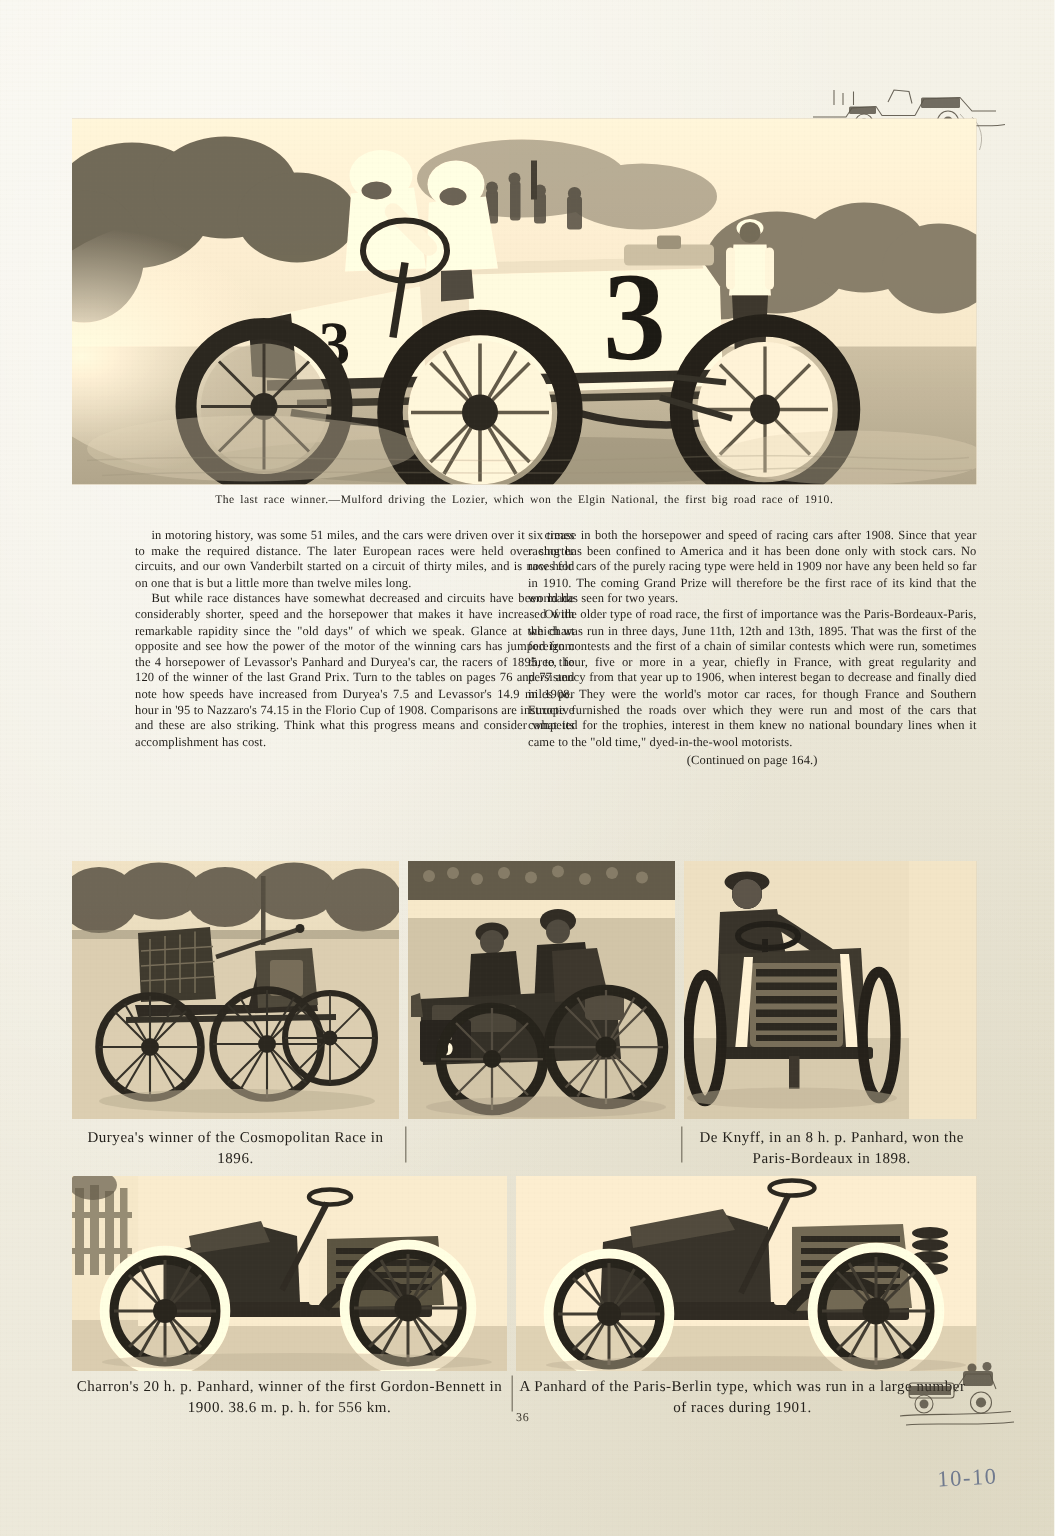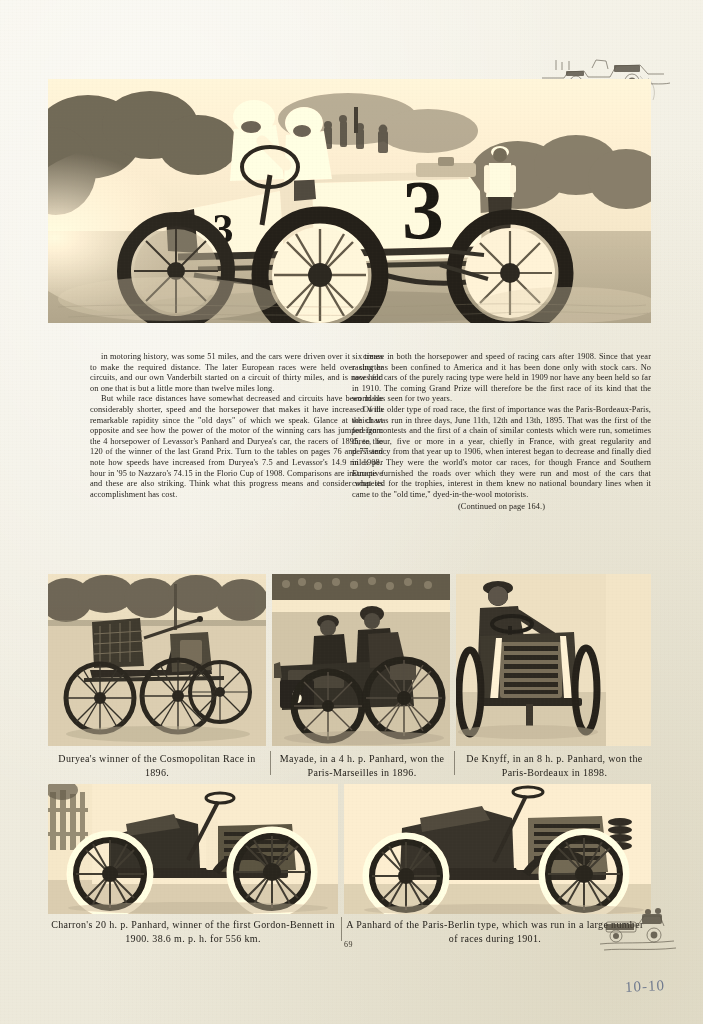--- a/index.html
+++ b/index.html
@@ -287,20 +287,21 @@
         <ellipse cx="120" cy="220" rx="110" ry="22"></ellipse>
         <ellipse cx="520" cy="226" rx="90" ry="18"></ellipse>
       </g>
       <g opacity=".28" stroke="#8d8775" stroke-width="1" fill="none">
         <path d="M10 228 C120 222, 260 232, 400 226 C500 222, 560 230, 598 226"></path>
         <path d="M20 238 C150 232, 300 240, 450 234 C540 230, 580 238, 600 234"></path>
       </g>
     </svg>
   </div>
 
+  <div class="caption cap-strong" style="left:48px; top:328px; width:603px; font-size:7.7px;">The last race winner.—Mulford driving the Lozier, which won the Elgin National, the first big road race of 1910.</div>
 
   <div class="col" style="left:48px; top:352px; width:293px;margin-left:42px;">
     <p class="first">in motoring history, was some 51 miles, and the cars were driven over it six times to make the required distance. The later European races were held over shorter circuits, and our own Vanderbilt started on a circuit of thirty miles, and is now held on one that is but a little more than twelve miles long.</p>
     <p>But while race distances have somewhat decreased and circuits have been made considerably shorter, speed and the horsepower that makes it have increased with remarkable rapidity since the "old days" of which we speak. Glance at the chart opposite and see how the power of the motor of the winning cars has jumped from the 4 horsepower of Levassor's Panhard and Duryea's car, the racers of 1895, to the 120 of the winner of the last Grand Prix. Turn to the tables on pages 76 and 77 and note how speeds have increased from Duryea's 7.5 and Levassor's 14.9 miles per hour in '95 to Nazzaro's 74.15 in the Florio Cup of 1908. Comparisons are instructive and these are also striking. Think what this progress means and consider what its accomplishment has cost.</p>
   </div>
 
   <div class="col" style="left:352px; top:352px; width:299px;">
     <p class="first">crease in both the horsepower and speed of racing cars after 1908. Since that year racing has been confined to America and it has been done only with stock cars. No races for cars of the purely racing type were held in 1909 nor have any been held so far in 1910. The coming Grand Prize will therefore be the first race of its kind that the world has seen for two years.</p>
     <p>Of the older type of road race, the first of importance was the Paris-Bordeaux-Paris, which was run in three days, June 11th, 12th and 13th, 1895. That was the first of the foreign contests and the first of a chain of similar contests which were run, sometimes three, four, five or more in a year, chiefly in France, with great regularity and persistency from that year up to 1906, when interest began to decrease and finally died in 1908. They were the world's motor car races, for though France and Southern Europe furnished the roads over which they were run and most of the cars that competed for the trophies, interest in them knew no national boundary lines when it came to the "old time," dyed-in-the-wool motorists.</p>
     <p class="contd">(Continued on page 164.)</p>
@@ -491,21 +492,20 @@
       </g>
       <g>
         <ellipse cx="130" cy="116" rx="11" ry="42" fill="none" stroke="#25221c" stroke-width="7"></ellipse>
       </g>
       <ellipse cx="72" cy="158" rx="70" ry="7" fill="#a9a391" opacity=".5"></ellipse>
     </svg>
   </div>
 
   <div class="caption" style="left:48px; top:752px; width:218px;">Duryea's winner of the Cosmopolitan Race in 1896.</div>
   <div class="vrule" style="left:270px; top:751px; height:24px;"></div>
-  <div class="caption" style="left:274px; top:752px; width:176px;">Mayade, in a 4 h. p. Panhard, won the Paris-Marseilles in 1896.</div>
   <div class="vrule" style="left:454px; top:751px; height:24px;"></div>
   <div class="caption" style="left:458px; top:752px; width:193px;">De Knyff, in an 8 h. p. Panhard, won the Paris-Bordeaux in 1898.</div>
 
   <div class="photo" style="left:48px; top:784px; width:290px; height:130px;">
     <svg viewBox="0 0 290 130" preserveAspectRatio="none">
       <rect width="290" height="130" fill="#dcd7c6"></rect>
       <rect y="96" width="290" height="34" fill="#c5bfad"></rect>
 
       <g fill="#6e6857" opacity=".75">
         <rect x="2" y="8" width="6" height="58"></rect>
@@ -653,17 +653,17 @@
         <rect x="44" y="8" width="20" height="10" rx="2"></rect>
         <circle cx="18" cy="30" r="3"></circle>
         <circle cx="56" cy="29" r="3.4"></circle>
         <circle cx="50" cy="6" r="3"></circle>
         <circle cx="60" cy="5" r="3"></circle>
         <path d="M8 18 L36 18 L36 24 L8 24 Z"></path>
       </g>
     </svg>
   </div>
 
-  <div class="folio" style="left:344px; top:940px;">69</div>
+  <div class="folio" style="left:344px; top:940px;">36</div>
   <div class="hand" style="left:625px; top:978px;">10-10</div>
 
   <div class="grain"></div>
 </div>
 
 </body></html>

